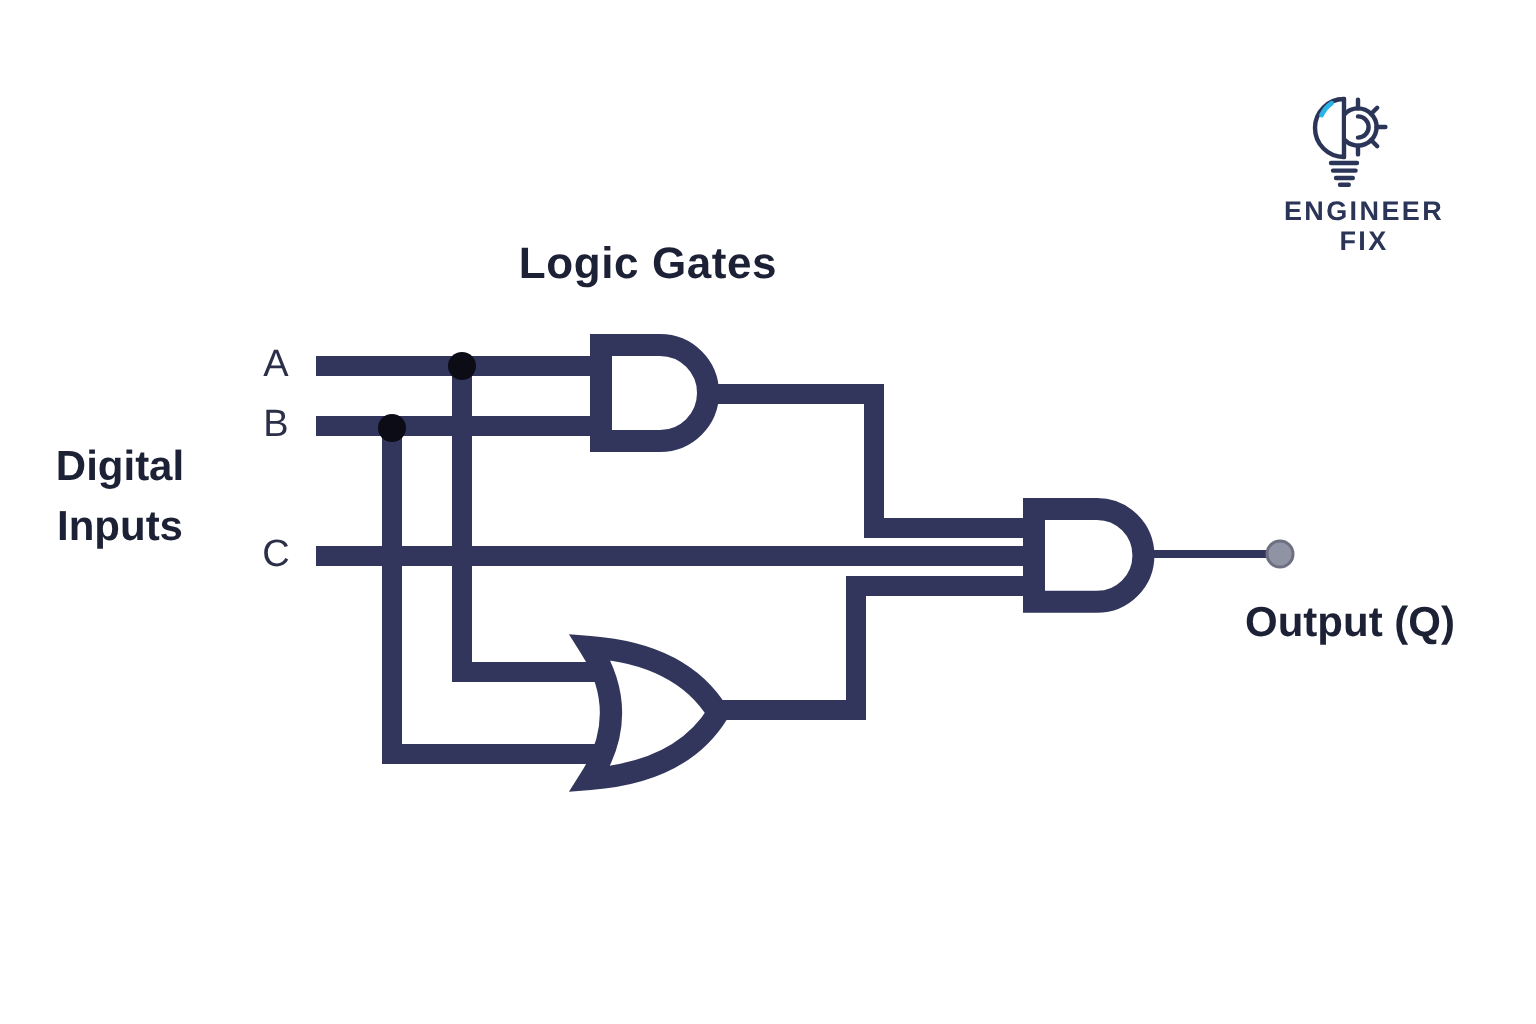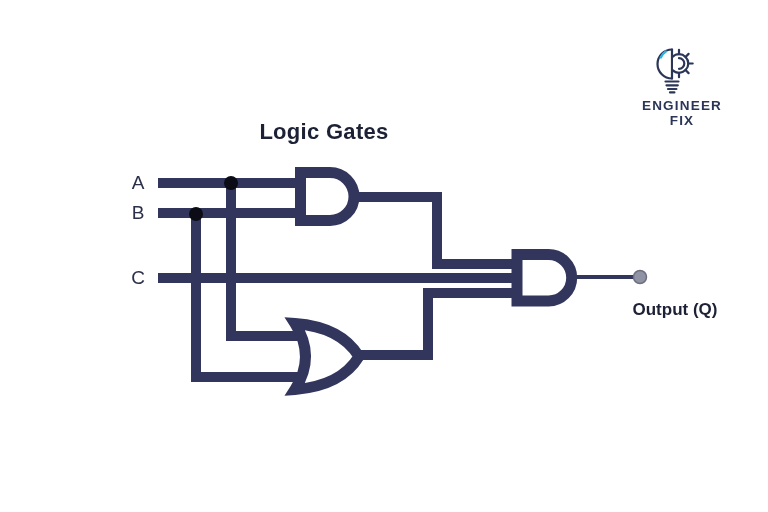--- a/index.html
+++ b/index.html
@@ -34,21 +34,21 @@
   .pin-label {
     position: absolute; width: 28px; height: 24px;
     font-size: 19px; font-weight: 500; color: #2b2f48;
     text-align: center; line-height: 24px;
   }
   #pin-a { left: 124px; top: 171px; }
   #pin-b { left: 124px; top: 201px; }
   #pin-c { left: 124px; top: 266px; }
   .lbl-output {
     left: 608px; top: 300px; width: 134px;
-    font-size: 17px; font-weight: 700; text-align: center;
+    font-size: 21px; font-weight: 700; text-align: center;
   }
   .brand-text {
     position: absolute; left: 622px; width: 120px;
     color: #2b3558; font-weight: 800; text-align: center;
     font-size: 13.5px; letter-spacing: 1.2px;
   }
   #brand-line1 { top: 98px; }
   #brand-line2 { top: 113px; }
 </style>
 </head>
@@ -93,20 +93,24 @@
       </g>
 
       <path d="M660.8,57.5 A14,14 0 0 1 665.8,51.6" fill="none" stroke-width="2.4" stroke-linecap="round" stroke="#2bb3e6"></path>
 
       <path class="logo-stroke" d="M665.5,81.5 H678.5 M666.5,85.3 H677.8 M668,89 H676.4 M670,92.4 H674.4" stroke-width="2"></path>
     </g>
   </svg>
 
   <div class="lbl lbl-title">Logic Gates</div>
 
+  <div class="lbl lbl-inputs-group">
+    <div>Digital</div>
+    <div>Inputs</div>
+  </div>
 
   <div id="pin-a" class="pin-label">A</div>
   <div id="pin-b" class="pin-label">B</div>
   <div id="pin-c" class="pin-label">C</div>
 
   <div class="lbl lbl-output">Output (Q)</div>
 
   <div id="brand-line1" class="brand-text">ENGINEER</div>
   <div id="brand-line2" class="brand-text">FIX</div>
 

